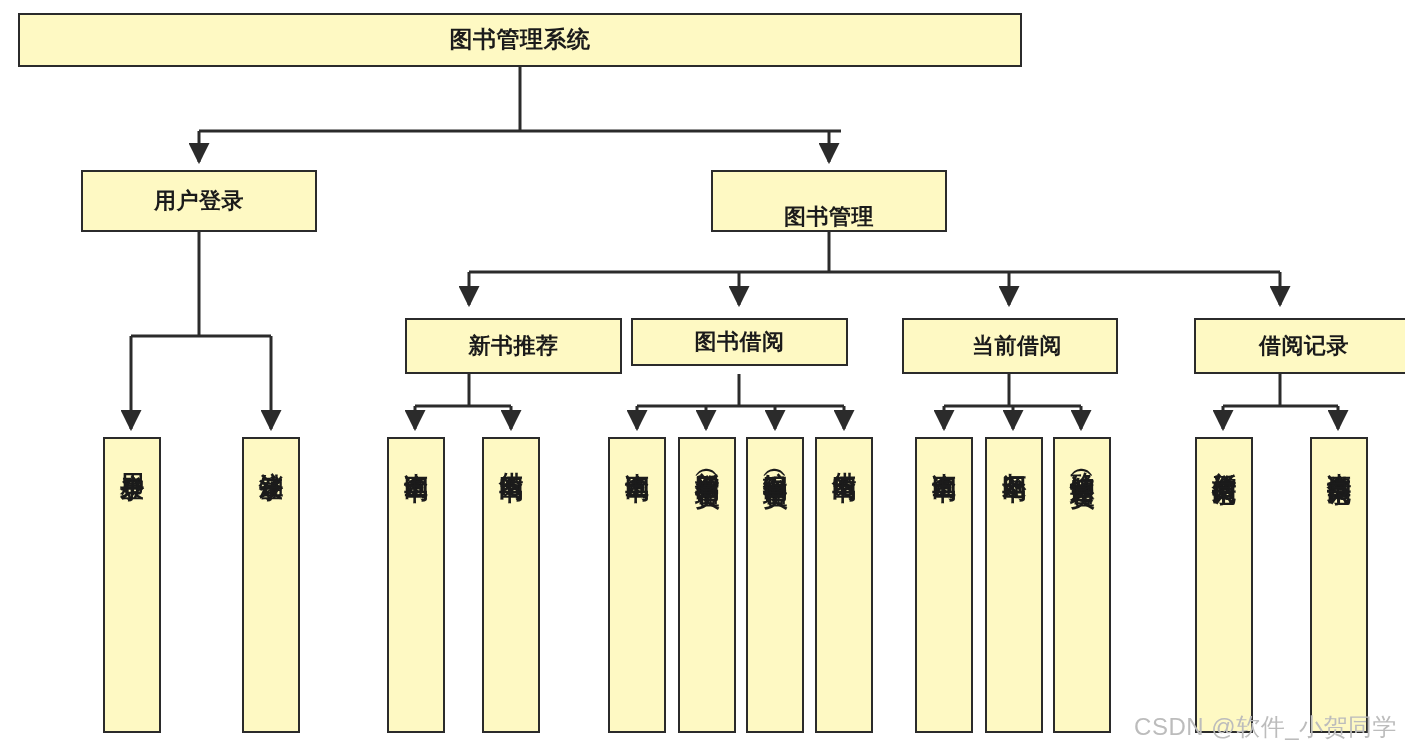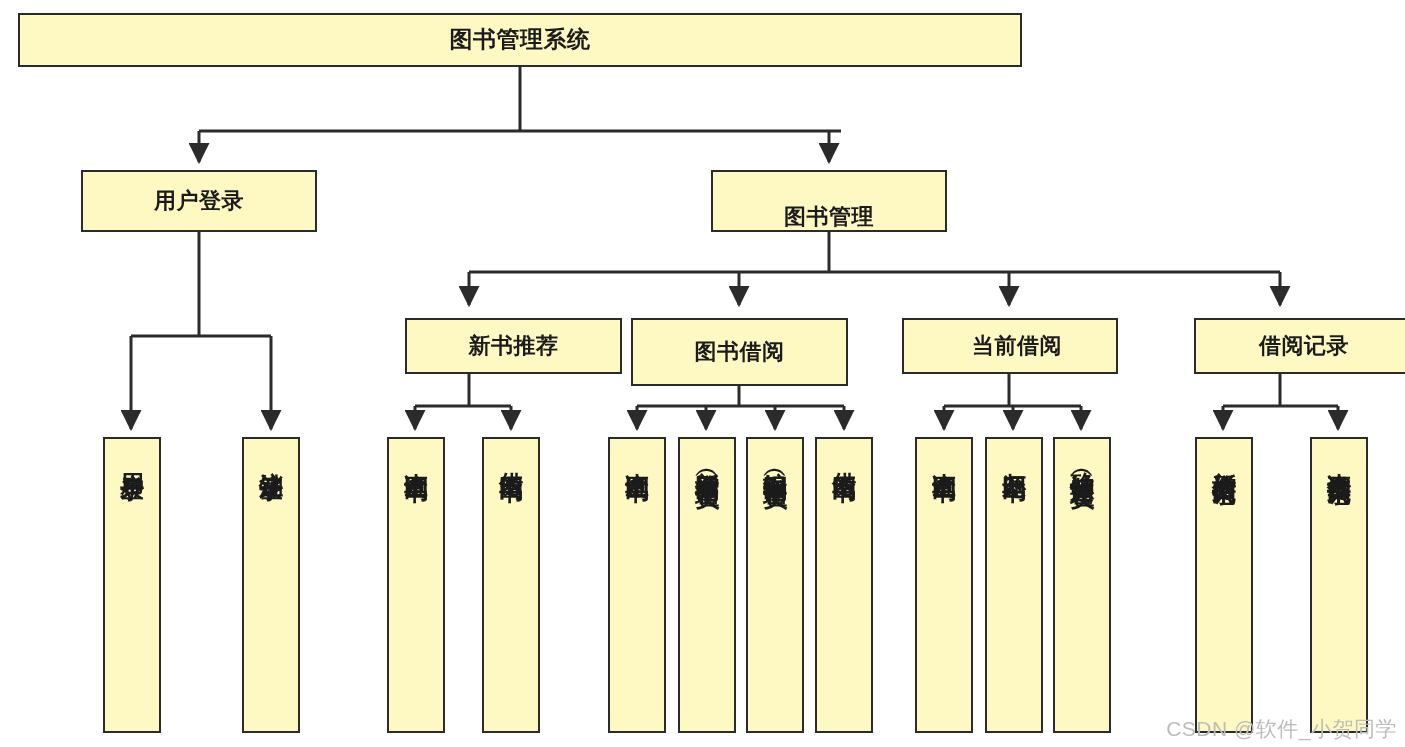--- a/index.html
+++ b/index.html
@@ -56,21 +56,21 @@
     font-size: 24px;
     line-height: 1.02;
     letter-spacing: 2px;
     white-space: nowrap;
   }
   .node.root .label { font-size: 23px; }
   .watermark {
     position: absolute;
     right: 8px;
     bottom: 4px;
-    font-size: 21px;
+    font-size: 24px;
     color: #bcbcbc;
     white-space: nowrap;
     letter-spacing: 0.5px;
   }
 </style>
 </head>
 <body>
 
 <div id="canvas">
 
@@ -133,21 +133,21 @@
   </div>
 
   <div class="node horiz" style="left:711px; top:170px; width:236px; height:62px;align-items:flex-end;">
     <span class="label">图书管理</span>
   </div>
 
   <div class="node horiz" style="left:361px; top:318px; width:217px; height:56px;margin-left:44px;">
     <span class="label">新书推荐</span>
   </div>
 
-  <div class="node horiz" style="left:631px; top:318px; width:217px; height:68px;">
+  <div class="node horiz" style="left:631px; top:318px; width:217px; height:48px;">
     <span class="label">图书借阅</span>
   </div>
 
   <div class="node horiz" style="left:902px; top:318px; width:216px; height:56px;padding-left:14px;">
     <span class="label">当前借阅</span>
   </div>
 
   <div class="node horiz" style="left:1170px; top:318px; width:220px; height:56px;margin-left:24px;">
     <span class="label">借阅记录</span>
   </div>

